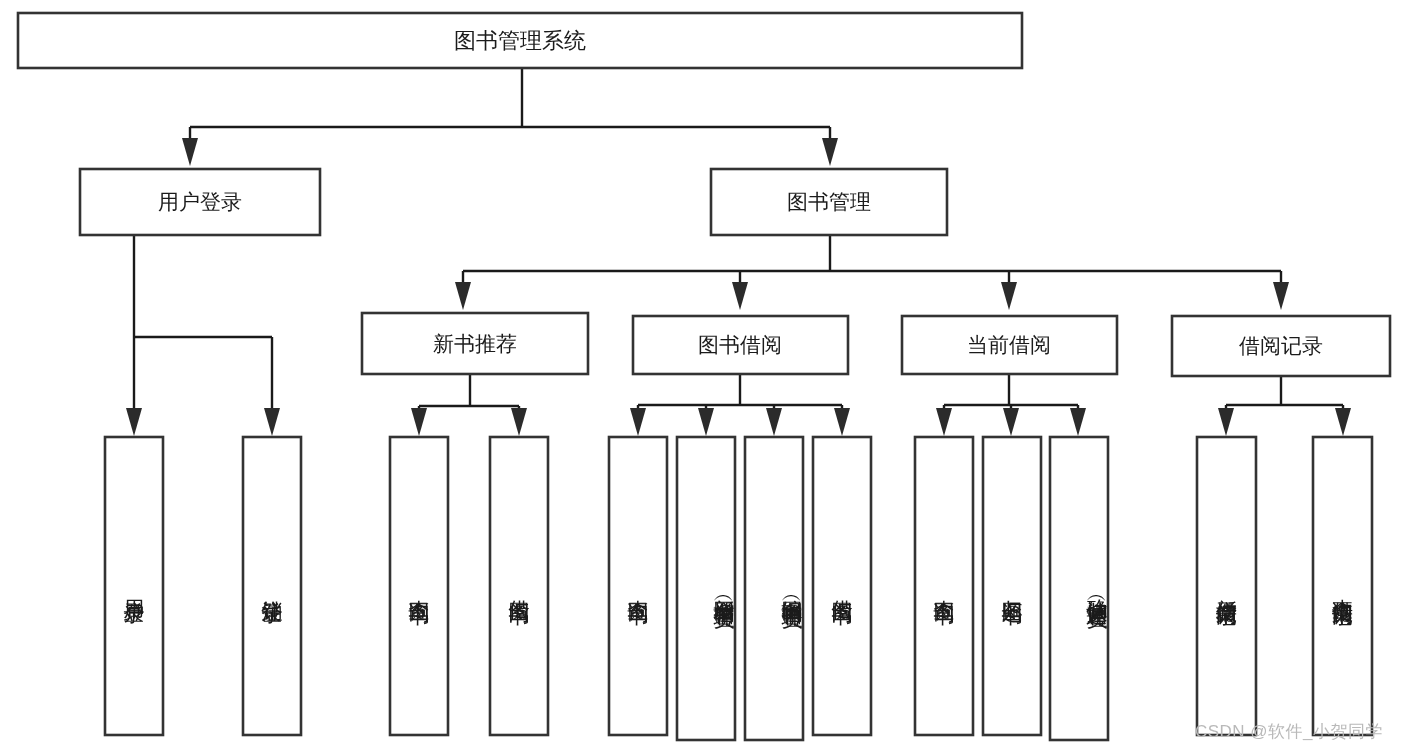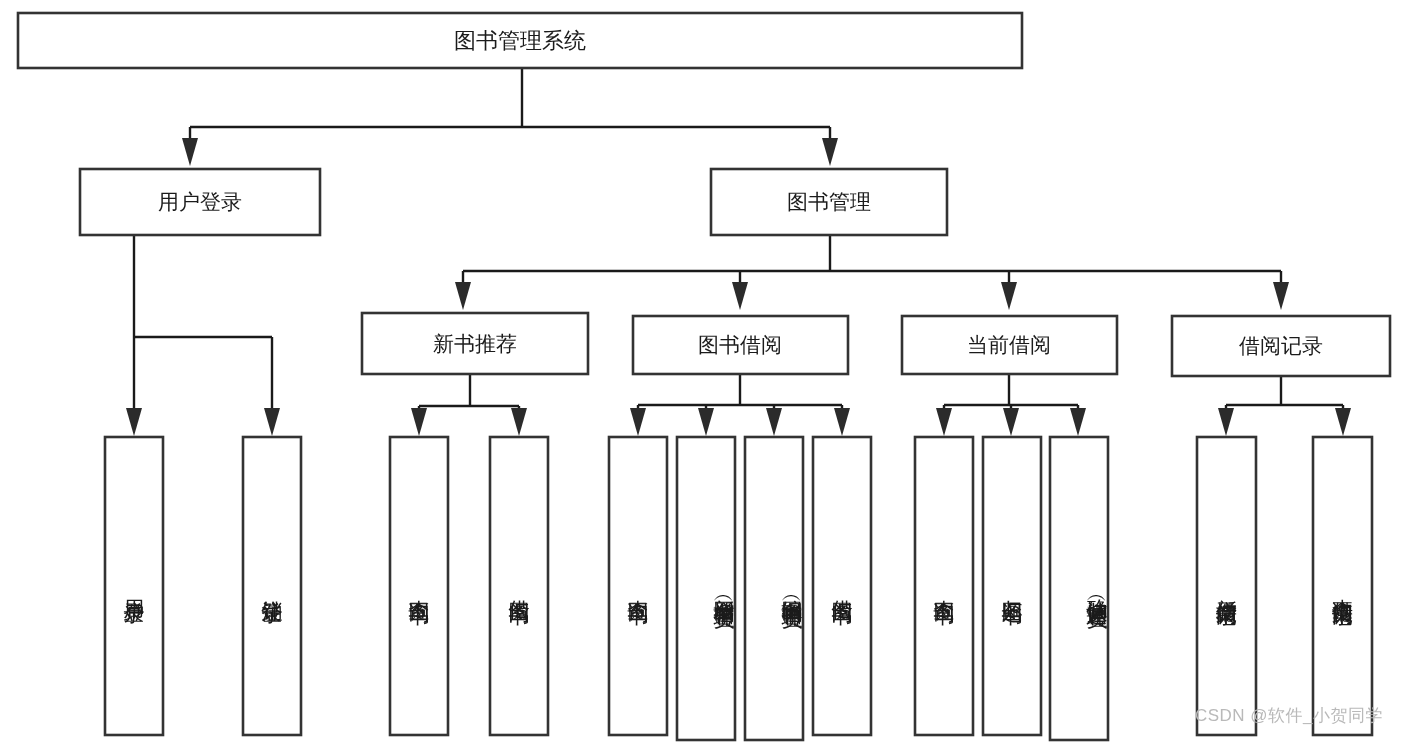--- a/index.html
+++ b/index.html
@@ -69,21 +69,21 @@
     display: flex;
     align-items: center;
     justify-content: center;
     text-align: center;
     white-space: nowrap;
     pointer-events: none;
   }
   .watermark {
     position: absolute;
     right: 8px;
-    bottom: 20px;
+    bottom: 4px;
     font-family: "Liberation Sans", sans-serif;
     font-size: 17px;
     color: #b9b9b9;
     letter-spacing: 0.5px;
     white-space: nowrap;
   }
 </style>
 </head>
 <body>
 

